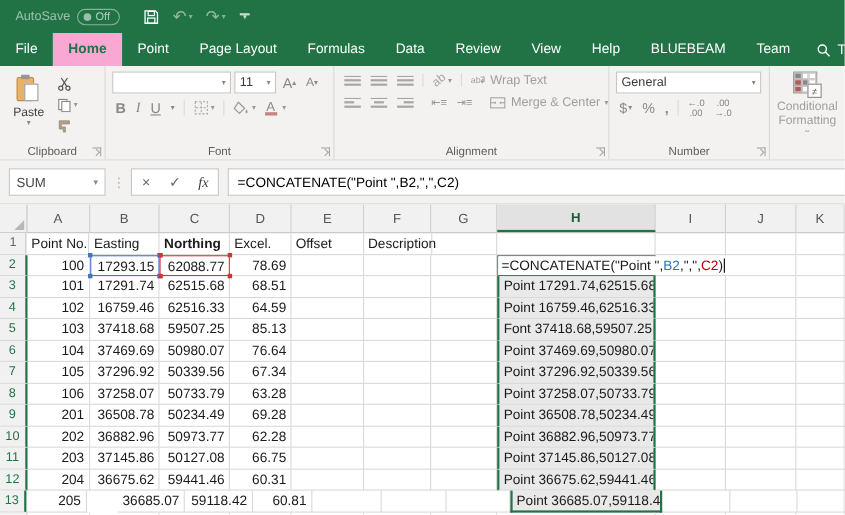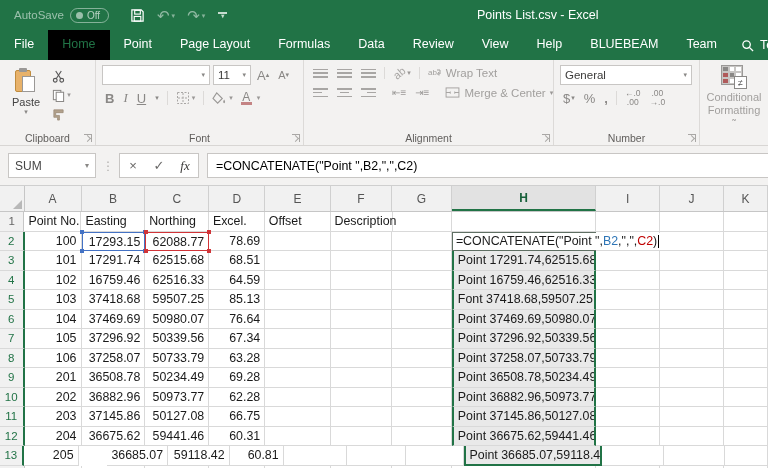--- a/index.html
+++ b/index.html
@@ -16,21 +16,21 @@
   .qat-btn.save { color:#fff; }
   .qat-btn .mini-v { font-size:7px; margin-left:2px; color:rgba(255,255,255,.45); }
   .qat-custom { display:flex; flex-direction:column; align-items:center; margin-left:6px; }
   .qat-custom i { display:block; width:9px; height:2px; background:rgba(255,255,255,.75); }
   .qat-custom b { font-size:6px; color:rgba(255,255,255,.75); line-height:4px; }
   .doc-title { position:absolute; left:477px; top:0; height:30px; display:flex; align-items:center; font-size:12.5px; color:#fff; }
 
   
   .tabsbar { height:30px; background:#217346; display:flex; align-items:stretch; }
   .tab { padding:7px 14px 6px; color:#fff; font-size:12.5px; cursor:default; white-space:nowrap; }
-  .tab.active { background:#000000; color:#217346; font-weight:400; }
+  .tab.active { background:#f9a8d4; color:#217346; font-weight:700; }
   .tellme { display:flex; align-items:center; gap:6px; color:#fff; font-size:12.5px; padding:0 6px; margin-left:4px; white-space:nowrap; }
 
   
   .ribbon { height:86px; background:#f3f2f1; display:flex; border-bottom:1px solid #d8d6d4; }
   .group { position:relative; border-right:1px solid #dcdad8; padding:5px 6px 16px; display:flex; gap:4px; }
   .group-label { position:absolute; bottom:1px; left:0; right:0; text-align:center; font-size:10.5px; color:#605e5c; }
   .launcher { position:absolute; bottom:3px; right:3px; width:8px; height:8px; border-left:1px solid #8a8886; border-bottom:1px solid #8a8886; transform:rotate(180deg); opacity:.7; }
   .launcher::after { content:""; position:absolute; left:1px; bottom:1px; width:4px; height:4px; border-left:1px solid #8a8886; border-bottom:1px solid #8a8886; transform:rotate(45deg); }
   .bigbtn { display:flex; flex-direction:column; align-items:center; justify-content:flex-start; padding:3px 6px; font-size:11px; color:#444; }
   .bigbtn .v { font-size:7px; color:#8a8886; }
@@ -130,21 +130,20 @@
       </span>
     <span class="qat-btn">
         <span>↷</span>
         <span class="mini-v">▾</span>
       </span>
     <span class="qat-custom">
         <i></i>
         <b>▾</b>
       </span>
   </div>
-  <div class="doc-title">Points List.csv  -  Excel</div>
 </div>
 
 <div class="tabsbar">
   <div id="tabs-holder" style="display:flex;">
       <div class="tab">File</div>
       <div class="tab active">Home</div>
       <div class="tab">Point</div>
       <div class="tab">Page Layout</div>
       <div class="tab">Formulas</div>
       <div class="tab">Data</div>
@@ -412,21 +411,21 @@
       <div class="ch" style="width: 61px;">G</div>
       <div class="ch sel" style="width: 147px;">H</div>
       <div class="ch" style="width: 65px;">I</div>
       <div class="ch" style="width: 65px;">J</div>
       <div class="ch" style="width: 45px;">K</div>
     </div>
     <div class="grow">
       <div class="rh" style="width: 25px;">1</div>
       <div class="cell" style="width: 58px;">Point No.</div>
       <div class="cell" style="width: 65px;">Easting</div>
-      <div class="cell" style="width: 65px;">Northing</div>
+      <div class="cell" style="width: 65px; font-weight: bold;">Northing</div>
       <div class="cell" style="width: 57px;">Excel.</div>
       <div class="cell" style="width: 67px;">Offset</div>
       <div class="cell spill" style="width: 62px;">Description</div>
       <div class="cell" style="width: 61px;"></div>
       <div class="cell" style="width: 147px;"></div>
       <div class="cell" style="width: 65px;"></div>
       <div class="cell" style="width: 65px;"></div>
       <div class="cell" style="width: 45px;"></div>
     </div>
     <div class="grow">

